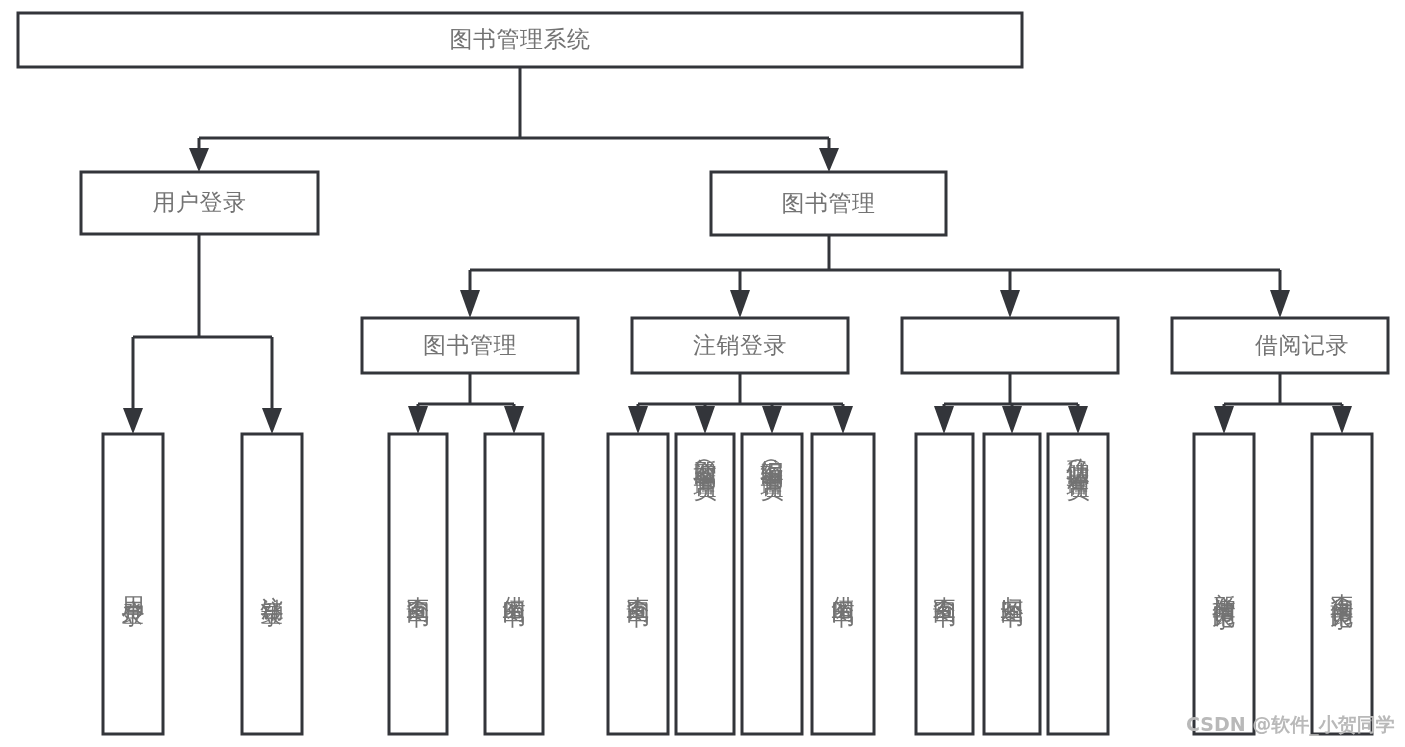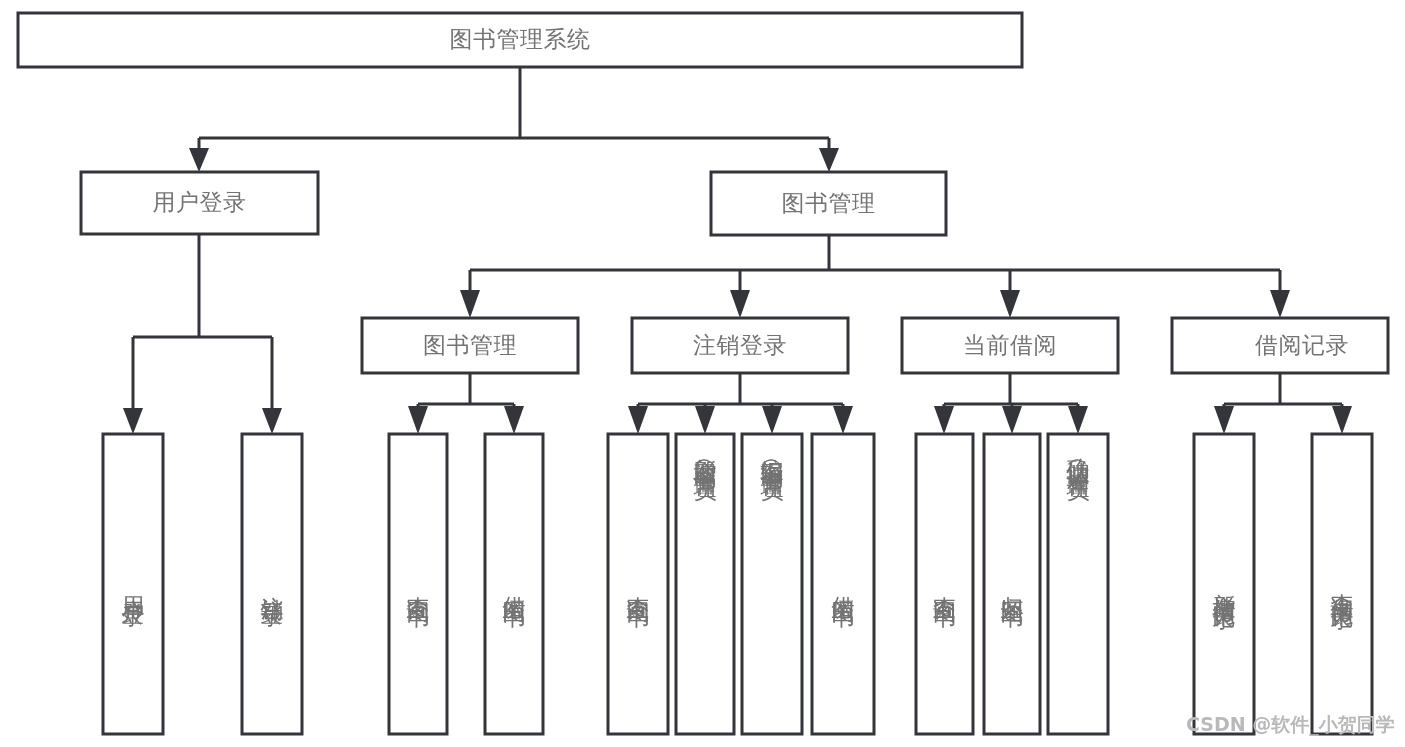--- a/index.html
+++ b/index.html
@@ -187,21 +187,20 @@
     <rect class="node-box" x="1312" y="434" width="60" height="300"></rect>
   </svg>
 
   <div class="node-label horiz" style="left:18px;  top:13px;  width:1004px; height:54px;">图书管理系统</div>
 
   <div class="node-label horiz" style="left:81px;  top:172px; width:237px; height:62px;">用户登录</div>
   <div class="node-label horiz" style="left:711px; top:172px; width:235px; height:63px;">图书管理</div>
 
   <div class="node-label horiz" style="left:362px;  top:318px; width:216px; height:55px;">图书管理</div>
   <div class="node-label horiz" style="left:632px;  top:318px; width:216px; height:55px;">注销登录</div>
-  <div class="node-label horiz" style="left:902px;  top:318px; width:216px; height:55px;">当前借阅</div>
   <div class="node-label horiz" style="left:1172px; top:318px; width:260px; height:55px;font-family:Liberation Serif, serif;">借阅记录</div>
 
   <div class="node-label vert" style="left:103px; top:434px; width:60px; height:300px;">用户登录</div>
   <div class="node-label vert" style="left:242px; top:434px; width:60px; height:300px;">注销登录</div>
   <div class="node-label vert" style="left:389px; top:434px; width:58px; height:300px;">查询图书</div>
   <div class="node-label vert" style="left:485px; top:434px; width:58px; height:300px;">借阅图书</div>
   <div class="node-label vert" style="left:608px; top:434px; width:60px; height:300px;">查询图书</div>
   <div class="node-label vert top-aligned" style="left:676px; top:440px; width:58px; height:294px;">新增图书（管理员）</div>
   <div class="node-label vert top-aligned" style="left:742px; top:440px; width:60px; height:294px;">编辑图书（管理员）</div>
   <div class="node-label vert" style="left:812px; top:434px; width:62px; height:300px;">借阅图书</div>

